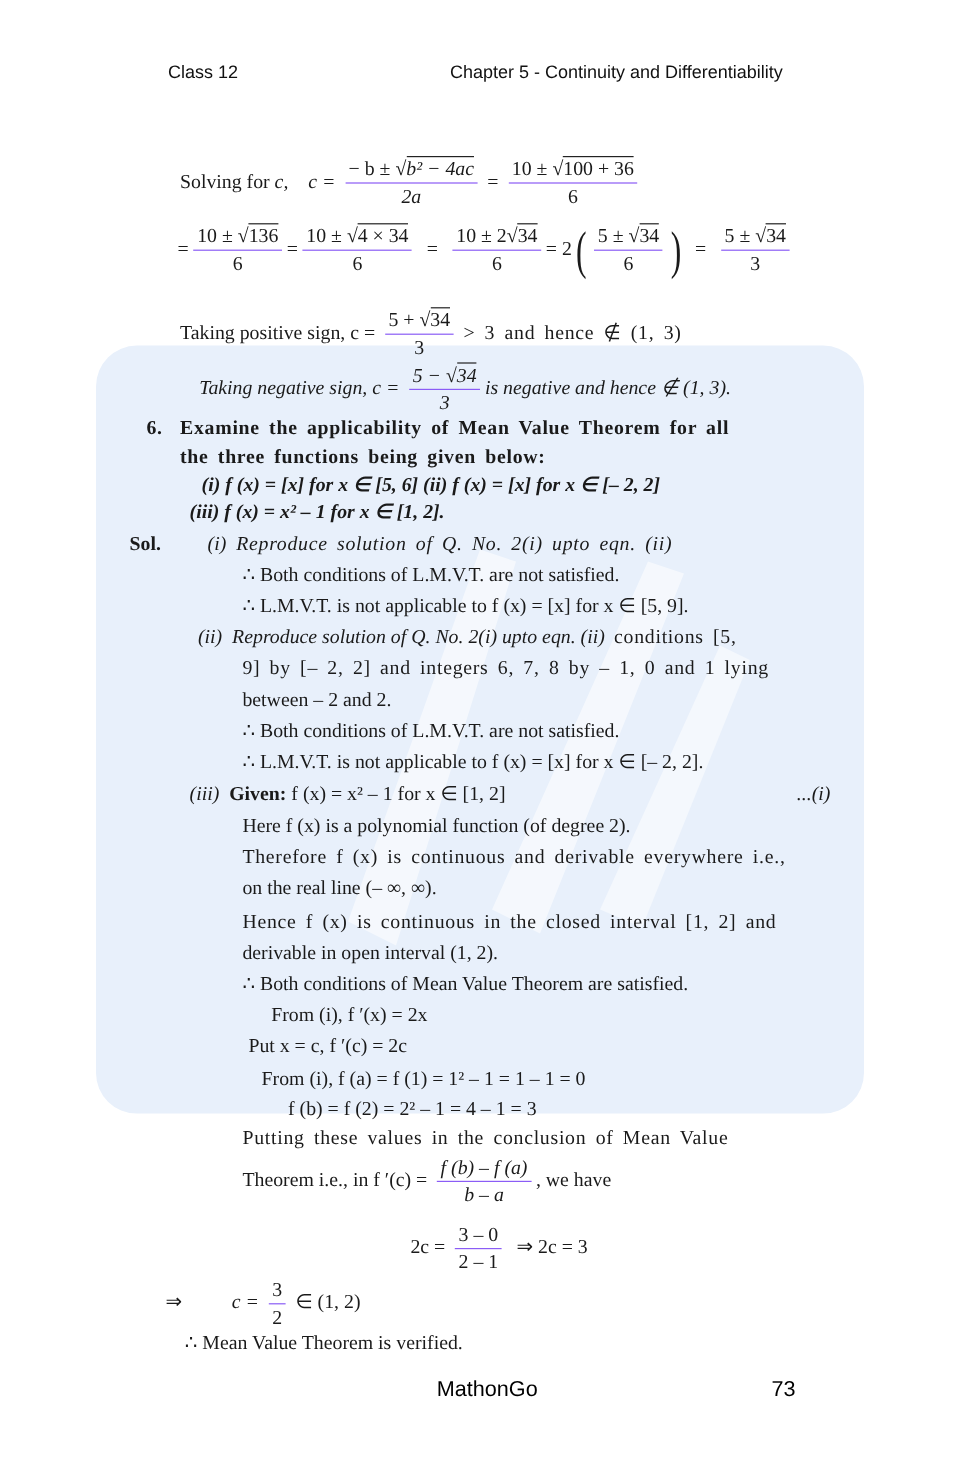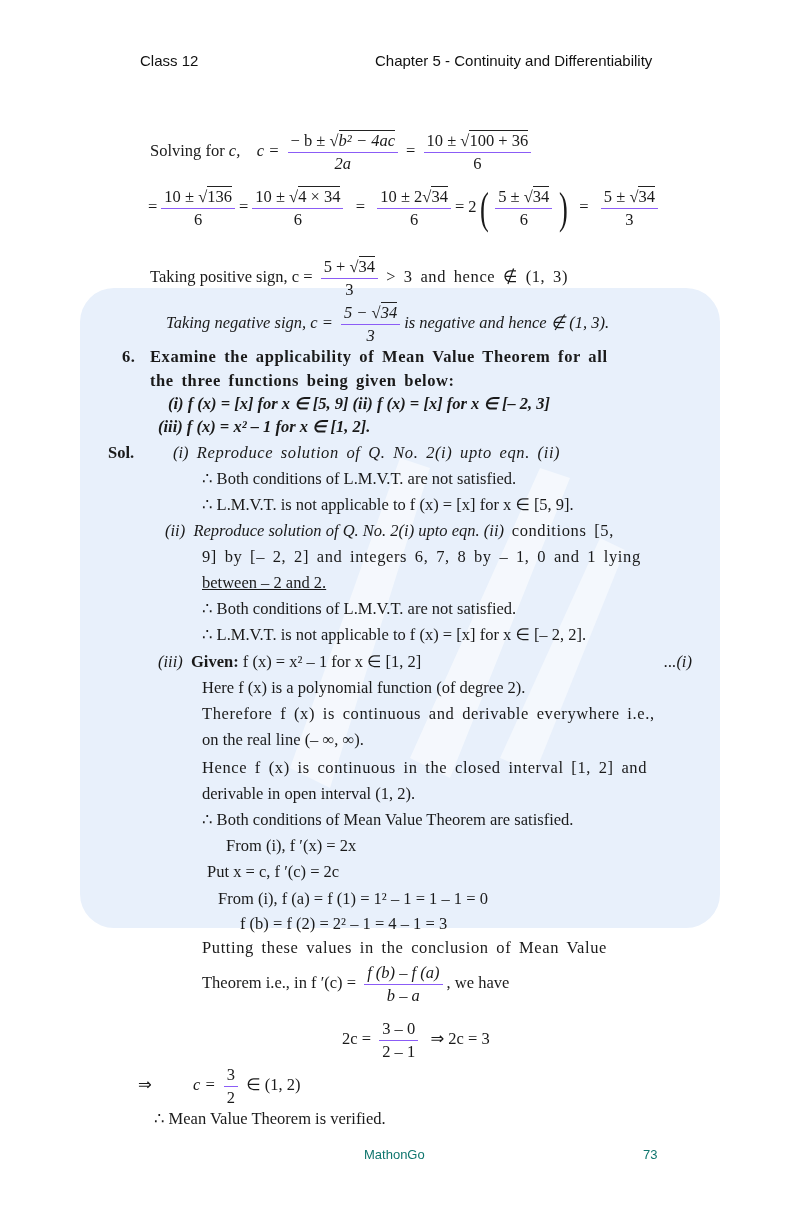--- a/index.html
+++ b/index.html
@@ -2,21 +2,21 @@
 <html><head>
   <meta charset="utf-8">
   <style>
     html, body { margin:0; padding:0; }
     body { width:800px; height:1217px; background:#ffffff; position:relative; overflow:hidden;
            font-family:"DejaVu Serif", "Liberation Serif", serif; color:#1a1a1a; }
     .wm { position:absolute; left:80px; top:288px; width:640px; height:640px; background:#e8f0fb;
           border-radius:34px; }
     .wm svg { position:absolute; left:0; top:0; }
     .hdr { position:absolute; top:52px; font-family:"Liberation Sans", sans-serif; font-size:15px; color:#111; }
-    .ftr { position:absolute; top:1147px; font-family:"Liberation Sans", sans-serif; font-size:13px; color:#0f766e; }
+    .ftr { position:absolute; top:1147px; font-family:"Liberation Sans", sans-serif; font-size:18px; color:#000000; }
     .line { position:absolute; font-size:16.5px; white-space:nowrap; line-height:22px; font-family:"Liberation Serif", serif; }
     .b { font-weight:bold; }
     .i { font-style:italic; }
     .frac { display:inline-flex; flex-direction:column; align-items:center; vertical-align:middle; margin:0 4px; }
     .frac .num { border-bottom:1px solid #8b5cf6; padding:0 3px; line-height:22px; }
     .frac .den { line-height:22px; }
     .sq { border-top:1px solid #222; padding-top:0; }
     .paren { font-size:44px; font-weight:100; line-height:44px; vertical-align:middle; transform:scaleX(0.6); display:inline-block; }
     .spread { letter-spacing:0.6px; word-spacing:3px; }
   </style>
@@ -84,31 +84,31 @@
   <span>Taking negative sign, c =</span>
   <span class="frac">
       <span class="num"><span>5 −</span> √<span class="sq">34</span></span>
       <span class="den">3</span>
     </span><span>is negative and hence ∉ (1, 3).</span>
 </div>
 
 <div class="line b spread" style="left:122px; top:346px;">6.</div>
 <div class="line b spread" style="left:150px; top:346px;">Examine the applicability of Mean Value Theorem for all</div>
 <div class="line b spread" style="left:150px; top:370px;">the three functions being given below:</div>
-<div class="line b i" style="left:168px; top:393px;">(i) f (x) = [x] for x ∈ [5, 9]   (ii) f (x) = [x] for x ∈ [– 2, 3]</div>
+<div class="line b i" style="left:168px; top:393px;">(i) f (x) = [x] for x ∈ [5, 6]   (ii) f (x) = [x] for x ∈ [– 2, 2]</div>
 <div class="line b i" style="left:158px; top:416px;">(iii) f (x) = x² – 1 for x ∈ [1, 2].</div>
 
 <div class="line b" style="left:108px; top:442px;">Sol.</div>
 
 <div class="line" style="left:173px; top:442px;"><span class="i">(i)</span>&nbsp;&nbsp;<span class="i spread">Reproduce solution of Q. No. 2(i) upto eqn. (ii)</span></div>
 <div class="line" style="left:202px; top:468px;">∴ Both conditions of L.M.V.T. are not satisfied.</div>
 <div class="line" style="left:202px; top:494px;">∴ L.M.V.T. is not applicable to f (x) = [x] for x ∈ [5, 9].</div>
 <div class="line" style="left:165px; top:520px;"><span class="i">(ii)</span>&nbsp;&nbsp;<span class="i">Reproduce solution of Q. No. 2(i) upto eqn. (ii)</span><span class="spread"> conditions [5,</span></div>
 <div class="line spread" style="left:202px; top:546px;">9] by [– 2, 2] and integers 6, 7, 8 by – 1, 0 and 1 lying</div>
-<div class="line" style="left:202px; top:572px;text-decoration:underline;">between – 2 and 2.</div>
+<div class="line" style="left:202px; top:572px;">between – 2 and 2.</div>
 <div class="line" style="left:202px; top:598px;">∴   Both conditions of L.M.V.T. are not satisfied.</div>
 <div class="line" style="left:202px; top:624px;">∴   L.M.V.T. is not applicable to f (x) = [x] for x ∈ [– 2, 2].</div>
 <div class="line" style="left:158px; top:651px;"><span class="i">(iii)</span>&nbsp;&nbsp;<span class="b">Given:</span><span> f (x) = x² – 1 for x ∈ [1, 2]</span></div>
 <div class="line i" style="left:664px; top:651px;">...(i)</div>
 <div class="line" style="left:202px; top:677px;">Here f (x) is a polynomial function (of degree 2).</div>
 <div class="line spread" style="left:202px; top:703px;">Therefore f (x) is continuous and derivable everywhere i.e.,</div>
 <div class="line" style="left:202px; top:729px;">on the real line (– ∞, ∞).</div>
 <div class="line spread" style="left:202px; top:757px;">Hence f (x) is continuous in the closed interval [1, 2] and</div>
 <div class="line" style="left:202px; top:783px;">derivable in open interval (1, 2).</div>
 <div class="line" style="left:202px; top:809px;">∴   Both conditions of Mean Value Theorem are satisfied.</div>

